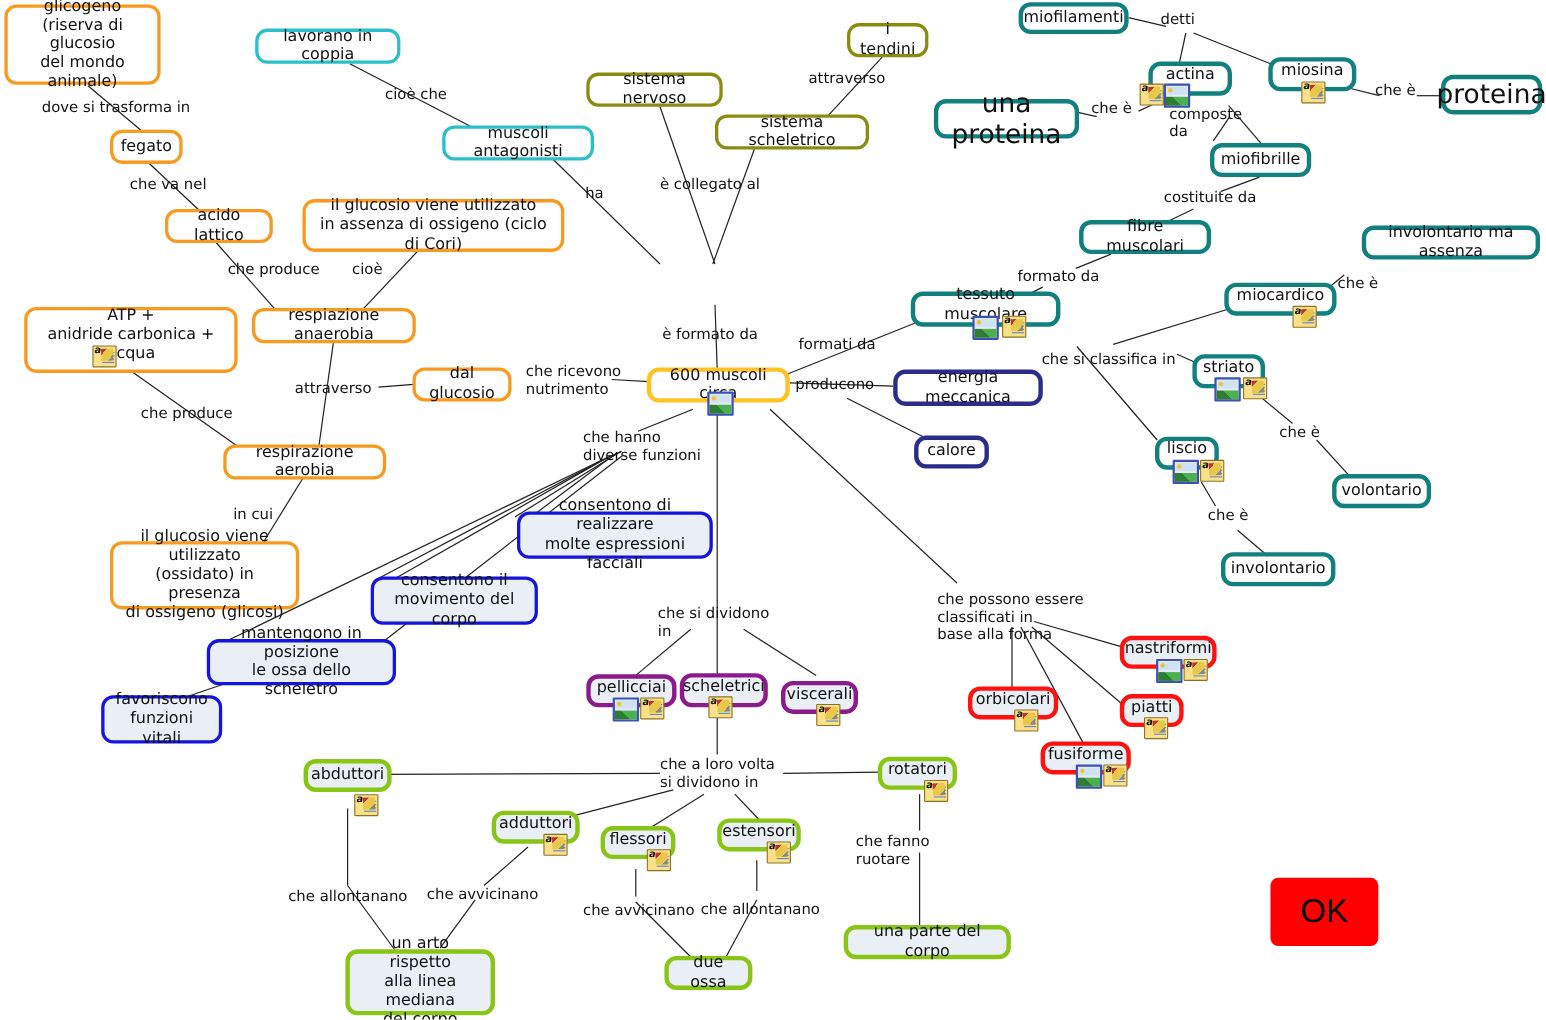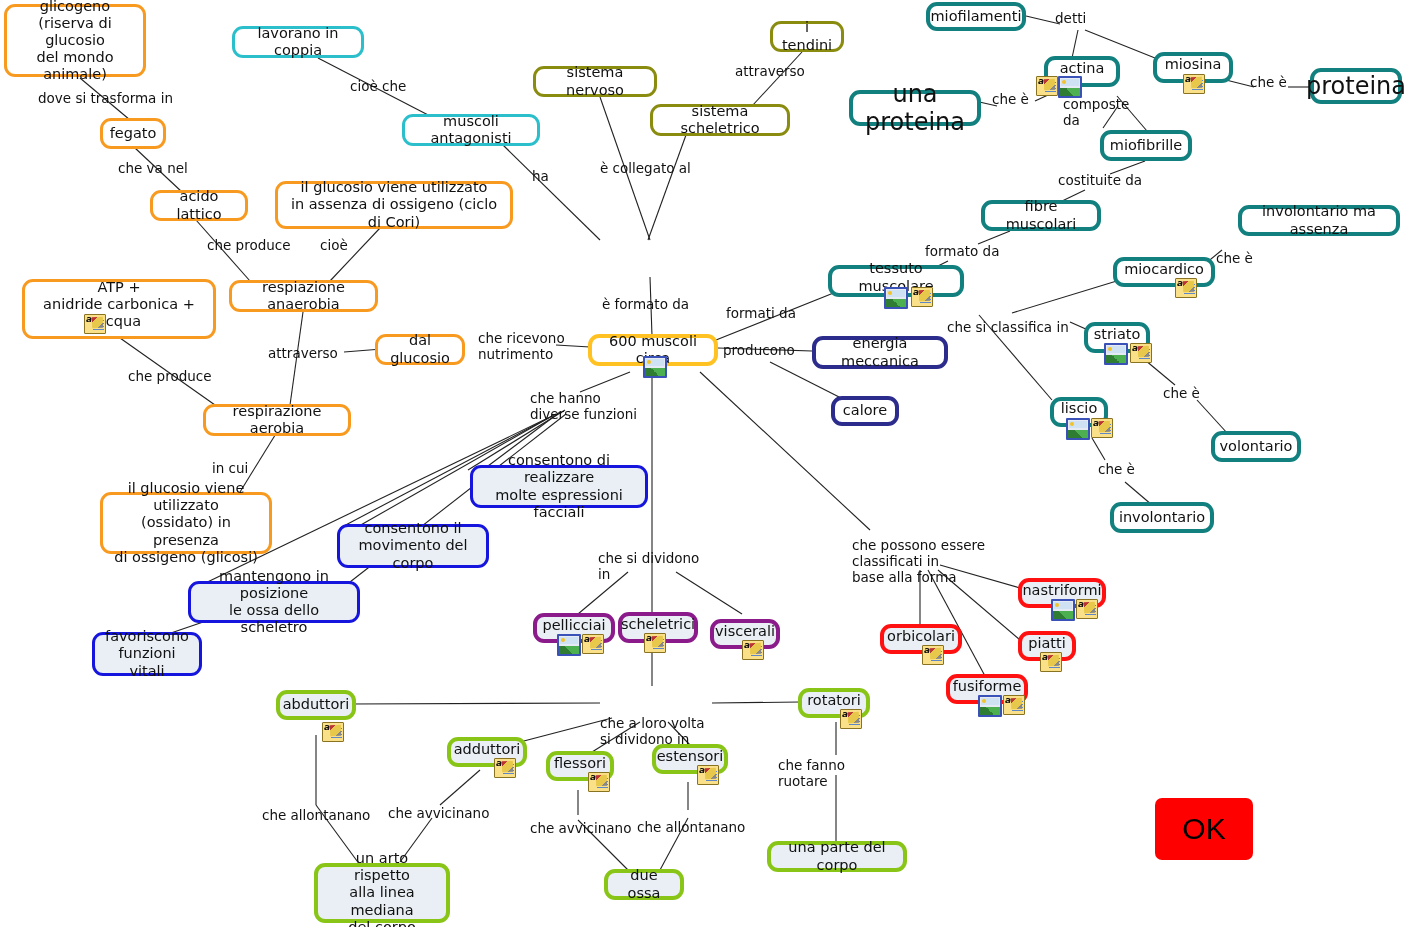--- a/index.html
+++ b/index.html
@@ -433,21 +433,21 @@
         <i class="ln" style="top:8px"></i>
         <i class="ln" style="top:11px"></i>
         <i class="ln" style="top:14px"></i>
         <i class="pen"></i>
       </span>
   </div>
   <div class="node c-lime" style="left:314px;top:863px;width:136px;height:60px;"><span>un arto rispetto
 alla linea mediana
 del corpo</span></div>
   <div class="node c-lime" style="left:604px;top:869px;width:80px;height:31px;"><span>due ossa</span></div>
-  <div class="node c-lime" style="left:767px;top:841px;width:140px;height:31px;"><span>una parte del corpo</span></div>
+  <div class="node c-lime" style="left:767px;top:841px;width:152px;height:31px;"><span>una parte del corpo</span></div>
 
   <div class="lbl" style="left:38px;top:90px;width:140px;">dove si trasforma in</div>
   <div class="lbl" style="left:118px;top:160px;width:92px;">che va nel</div>
   <div class="lbl" style="left:207px;top:237px;width:100px;">che produce</div>
   <div class="lbl" style="left:320px;top:237px;width:38px;">cioè</div>
   <div class="lbl" style="left:128px;top:368px;width:100px;">che produce</div>
   <div class="lbl" style="left:268px;top:345px;width:80px;">attraverso</div>
   <div class="lbl" style="left:212px;top:460px;width:48px;">in cui</div>
   <div class="lbl" style="left:350px;top:78px;width:64px;">cioè che</div>
   <div class="lbl" style="left:532px;top:168px;width:26px;">ha</div>
@@ -467,21 +467,21 @@
   <div class="lbl" style="left:1055px;top:10px;width:44px;">detti</div>
   <div class="lbl" style="left:992px;top:91px;width:44px;">che è</div>
   <div class="lbl" style="left:1250px;top:74px;width:44px;">che è</div>
   <div class="lbl" style="left:1063px;top:96px;width:84px;">composte da</div>
   <div class="lbl" style="left:1058px;top:172px;width:90px;">costituite da</div>
   <div class="lbl" style="left:925px;top:243px;width:84px;">formato da</div>
   <div class="lbl" style="left:947px;top:319px;width:122px;">che si classifica in</div>
   <div class="lbl" style="left:1216px;top:250px;width:44px;">che è</div>
   <div class="lbl" style="left:1163px;top:385px;width:44px;">che è</div>
   <div class="lbl" style="left:1098px;top:461px;width:44px;">che è</div>
-  <div class="lbl" style="left:600px;top:687px;width:110px;margin-top:28px;">che a loro volta
+  <div class="lbl" style="left:600px;top:687px;width:110px;">che a loro volta
 si dividono in</div>
   <div class="lbl" style="left:262px;top:807px;width:110px;">che allontanano</div>
   <div class="lbl" style="left:388px;top:805px;width:106px;">che avvicinano</div>
   <div class="lbl" style="left:530px;top:820px;width:106px;">che avvicinano</div>
   <div class="lbl" style="left:637px;top:819px;width:110px;">che allontanano</div>
   <div class="lbl" style="left:778px;top:757px;width:115px;">che fanno ruotare</div>
 
   <button class="okbtn" style="left:1155px;top:798px;width:98px;height:62px;">OK</button>
 
 </div>

